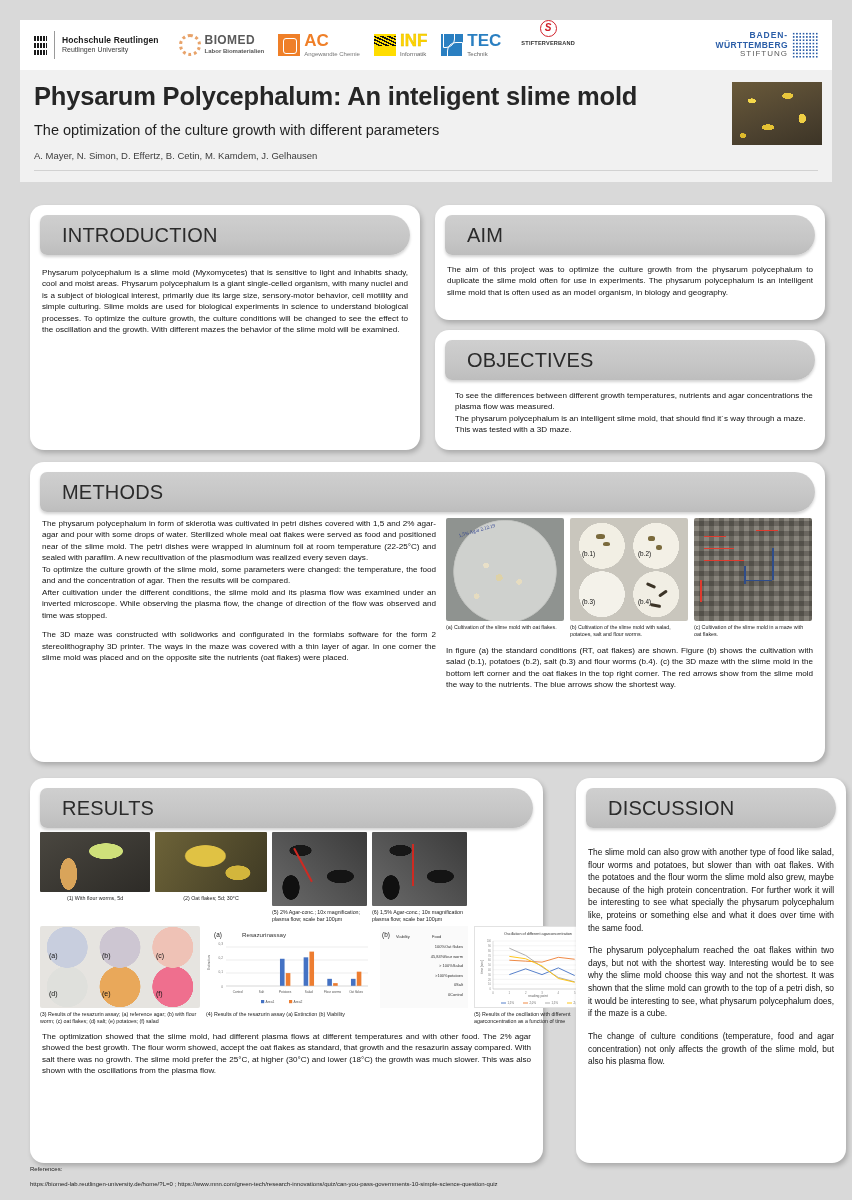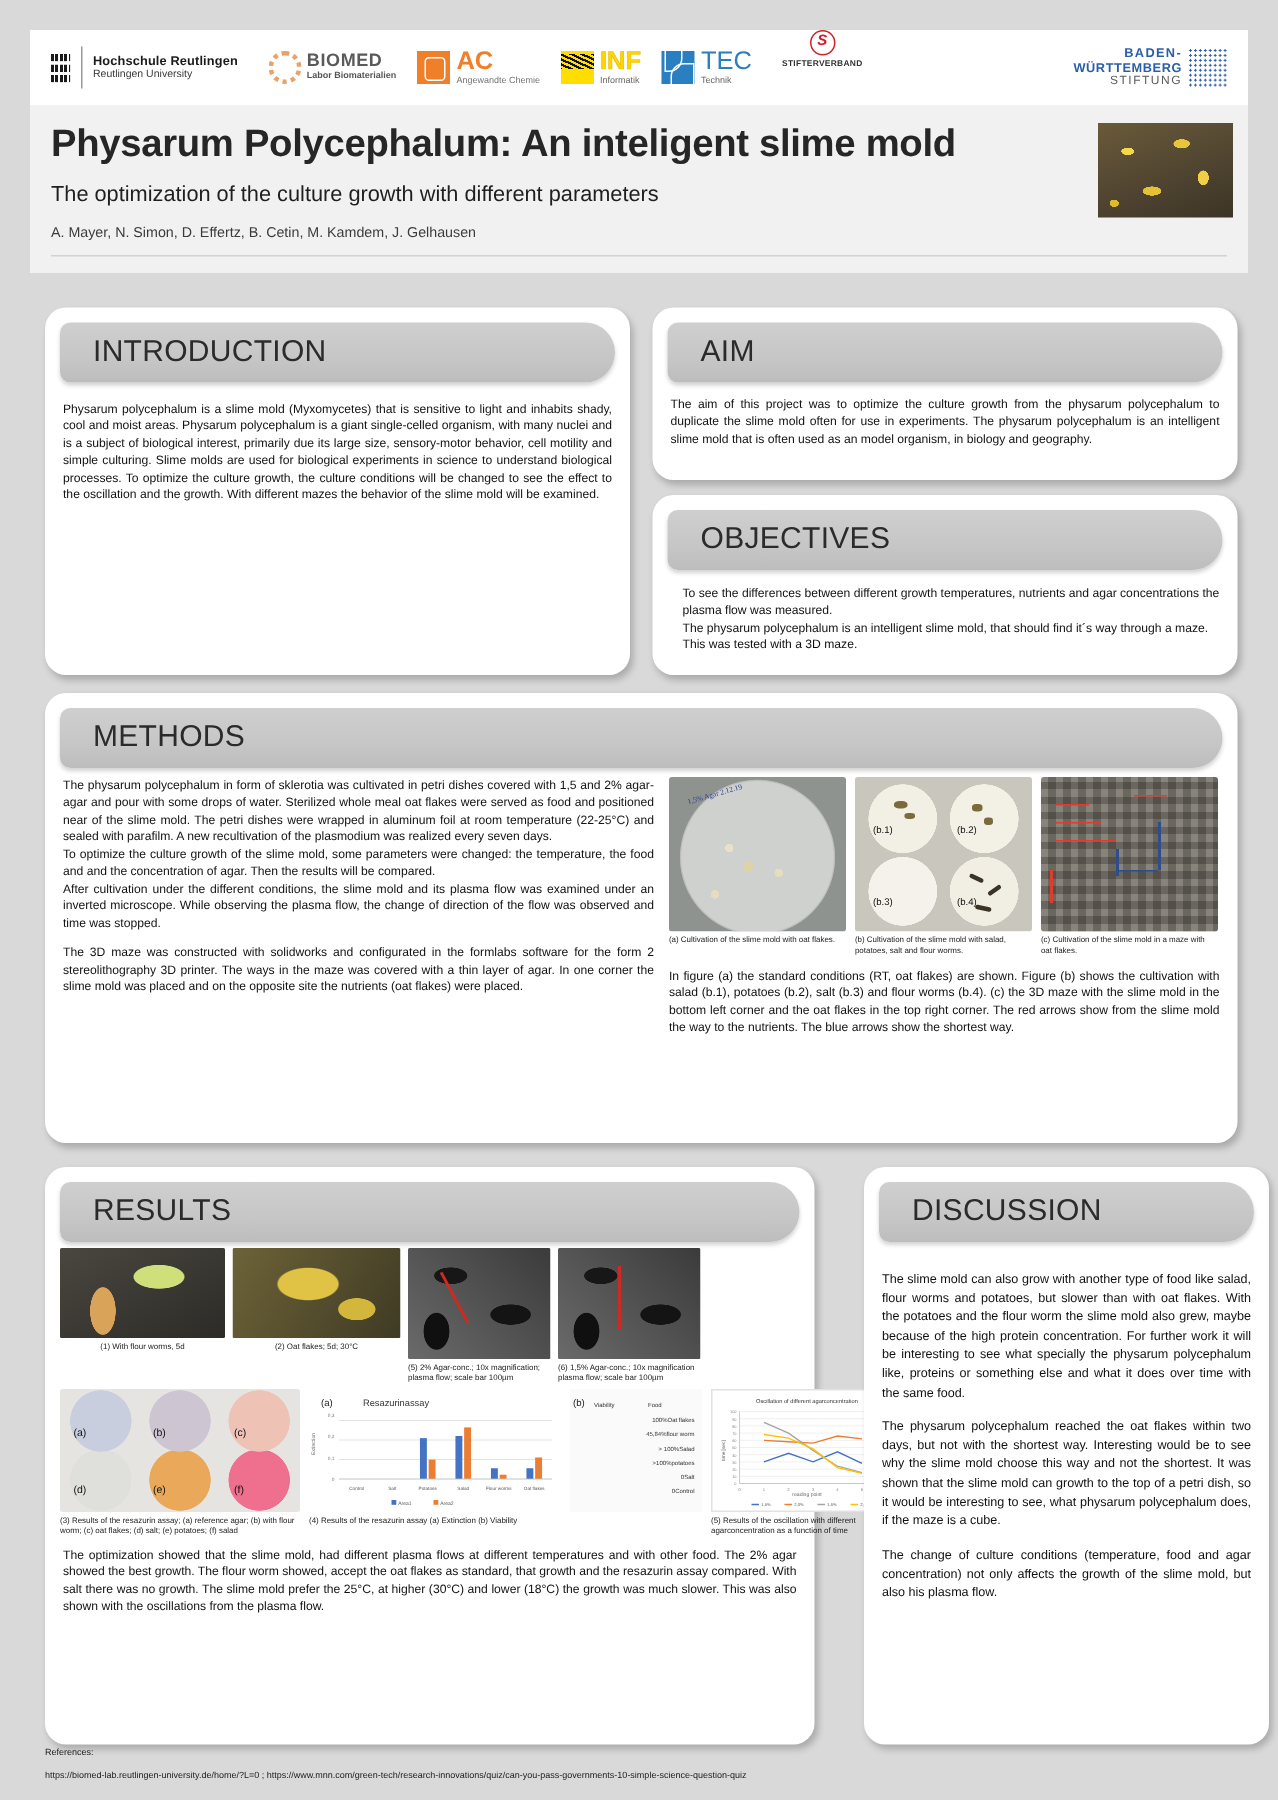--- a/index.html
+++ b/index.html
@@ -49,21 +49,21 @@
   .inf-sq { width: 22px; height: 22px; background: #ffdd00; position: relative; overflow: hidden; }
   .inf-sq:after{content:"";position:absolute;left:-2px;top:2px;width:26px;height:10px;
      background: repeating-linear-gradient(25deg,#111 0 1.5px,transparent 1.5px 3px);}
   .inf-txt .big { font-size: 17px; font-weight: 700; color: #ffd400; line-height: 1;
      -webkit-text-stroke: .4px #e3bd00; }
   .inf-txt .cap { font-size: 6px; color: #666; margin-top: 2px; }
 
   .tec-sq { width: 22px; height: 22px; background: #2a7fc1; position: relative; overflow:hidden;}
   .tec-sq:before{content:"";position:absolute;left:2px;top:-4px;width:10px;height:16px;border:1.3px solid #fff;border-radius:0 0 9px 0;}
   .tec-sq:after{content:"";position:absolute;left:6px;top:8px;width:14px;height:18px;border:1.3px solid #fff;border-radius:9px 0 0 0;}
-  .tec-txt .big { font-size: 17px; font-weight: 400; color: #2a7fc1; line-height: 1; }
+  .tec-txt .big { font-size: 17px; font-weight: 700; color: #2a7fc1; line-height: 1; }
   .tec-txt .cap { font-size: 6px; color: #666; margin-top: 2px; }
 
   .stv { text-align:center; }
   .stv-circ { width: 17px; height: 17px; border-radius: 50%; border: 1.6px solid #d0202a;
      margin: 0 auto; font-size: 10px; color:#d0202a; font-weight:700; line-height:14px; font-style: italic;}
   .stv-cap { font-size: 5.6px; font-weight: bold; color: #333; margin-top: 3px; letter-spacing: .2px;}
 
   .bw { display: flex; align-items: center; gap: 4px; }
   .bw-txt { text-align: right; line-height: 1.12; }
   .bw-txt .a { font-size: 8.5px; font-weight: 700; color: #2b5ea8; letter-spacing: .9px; }

